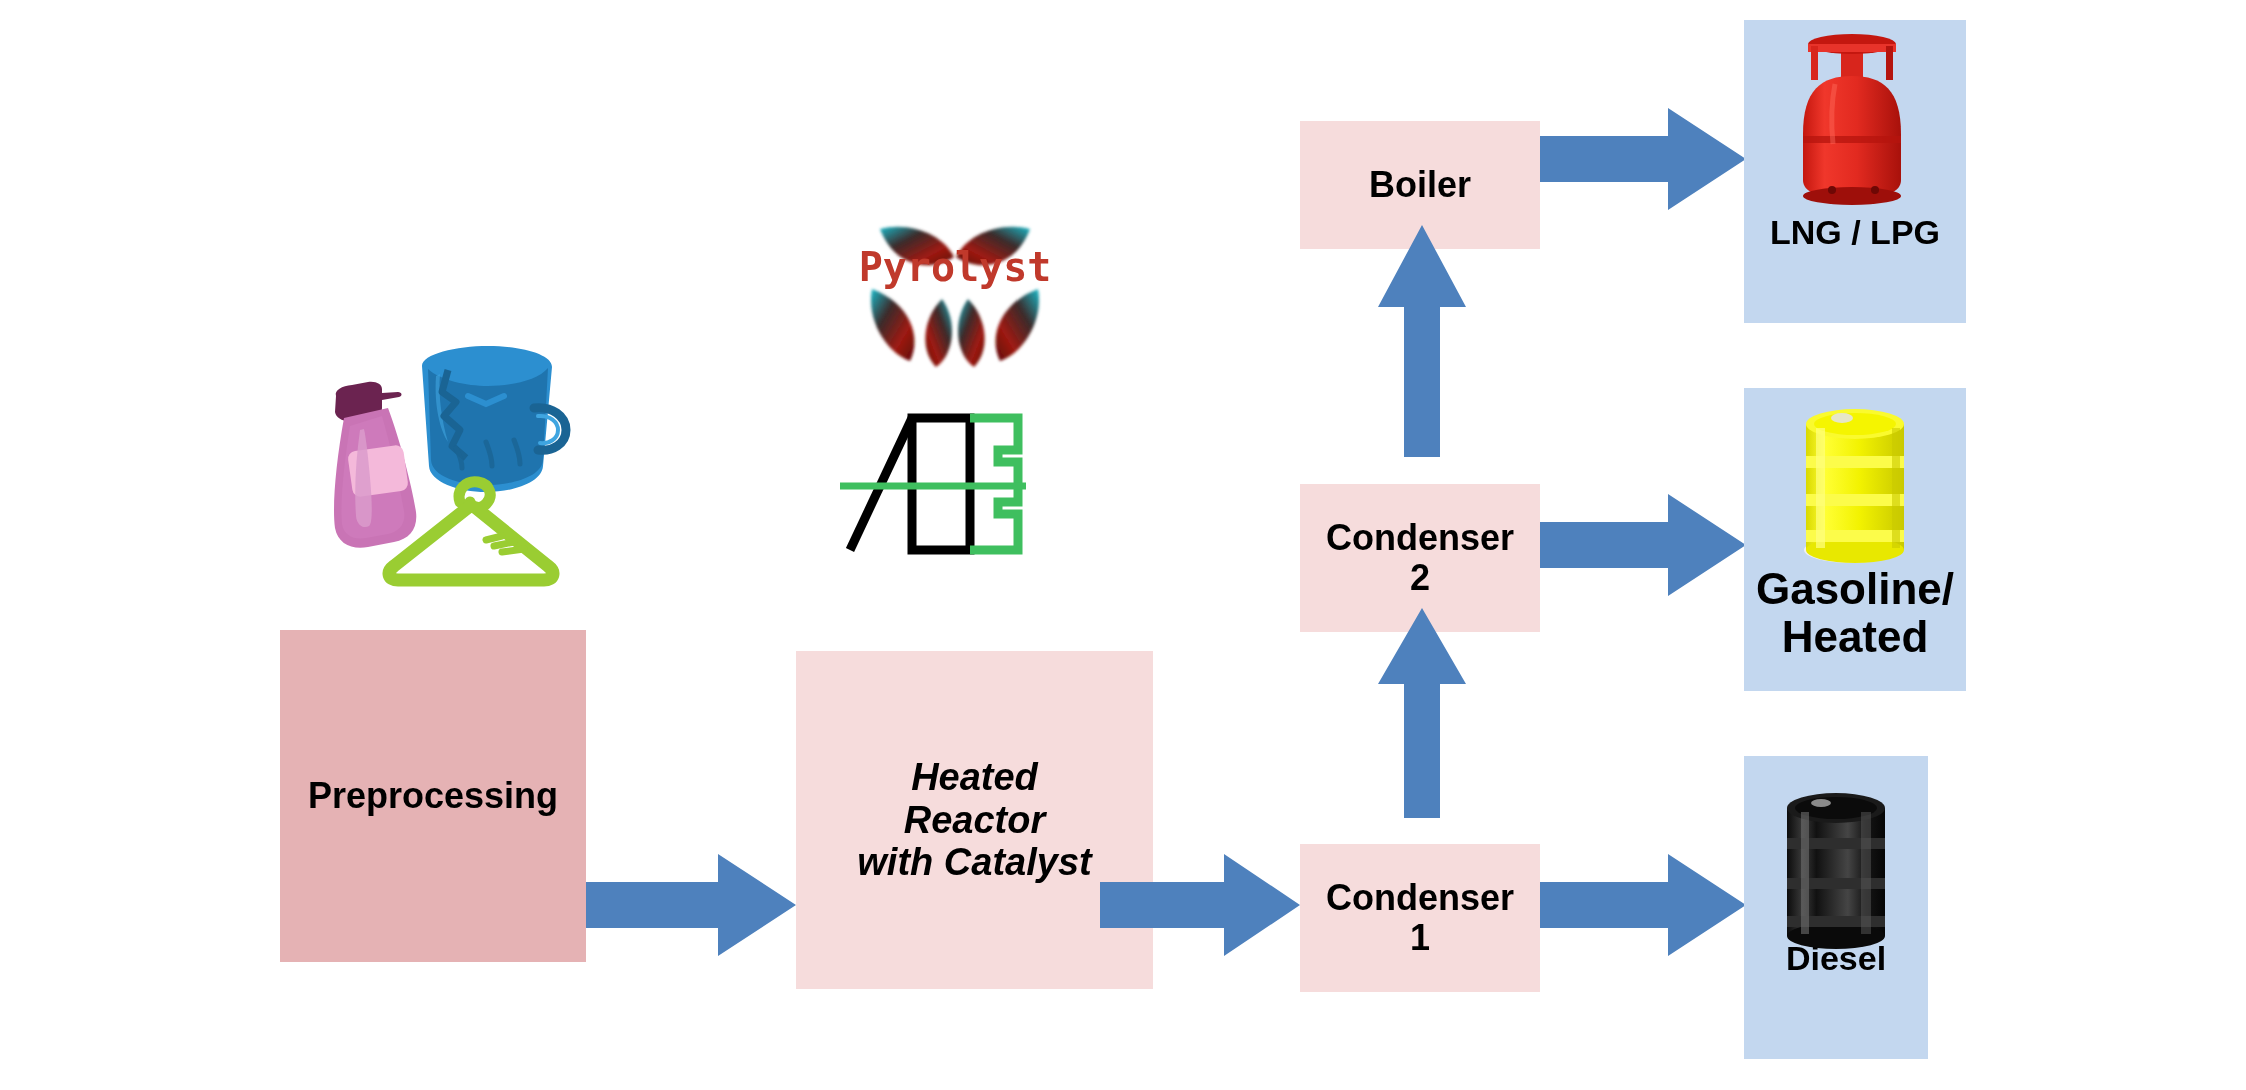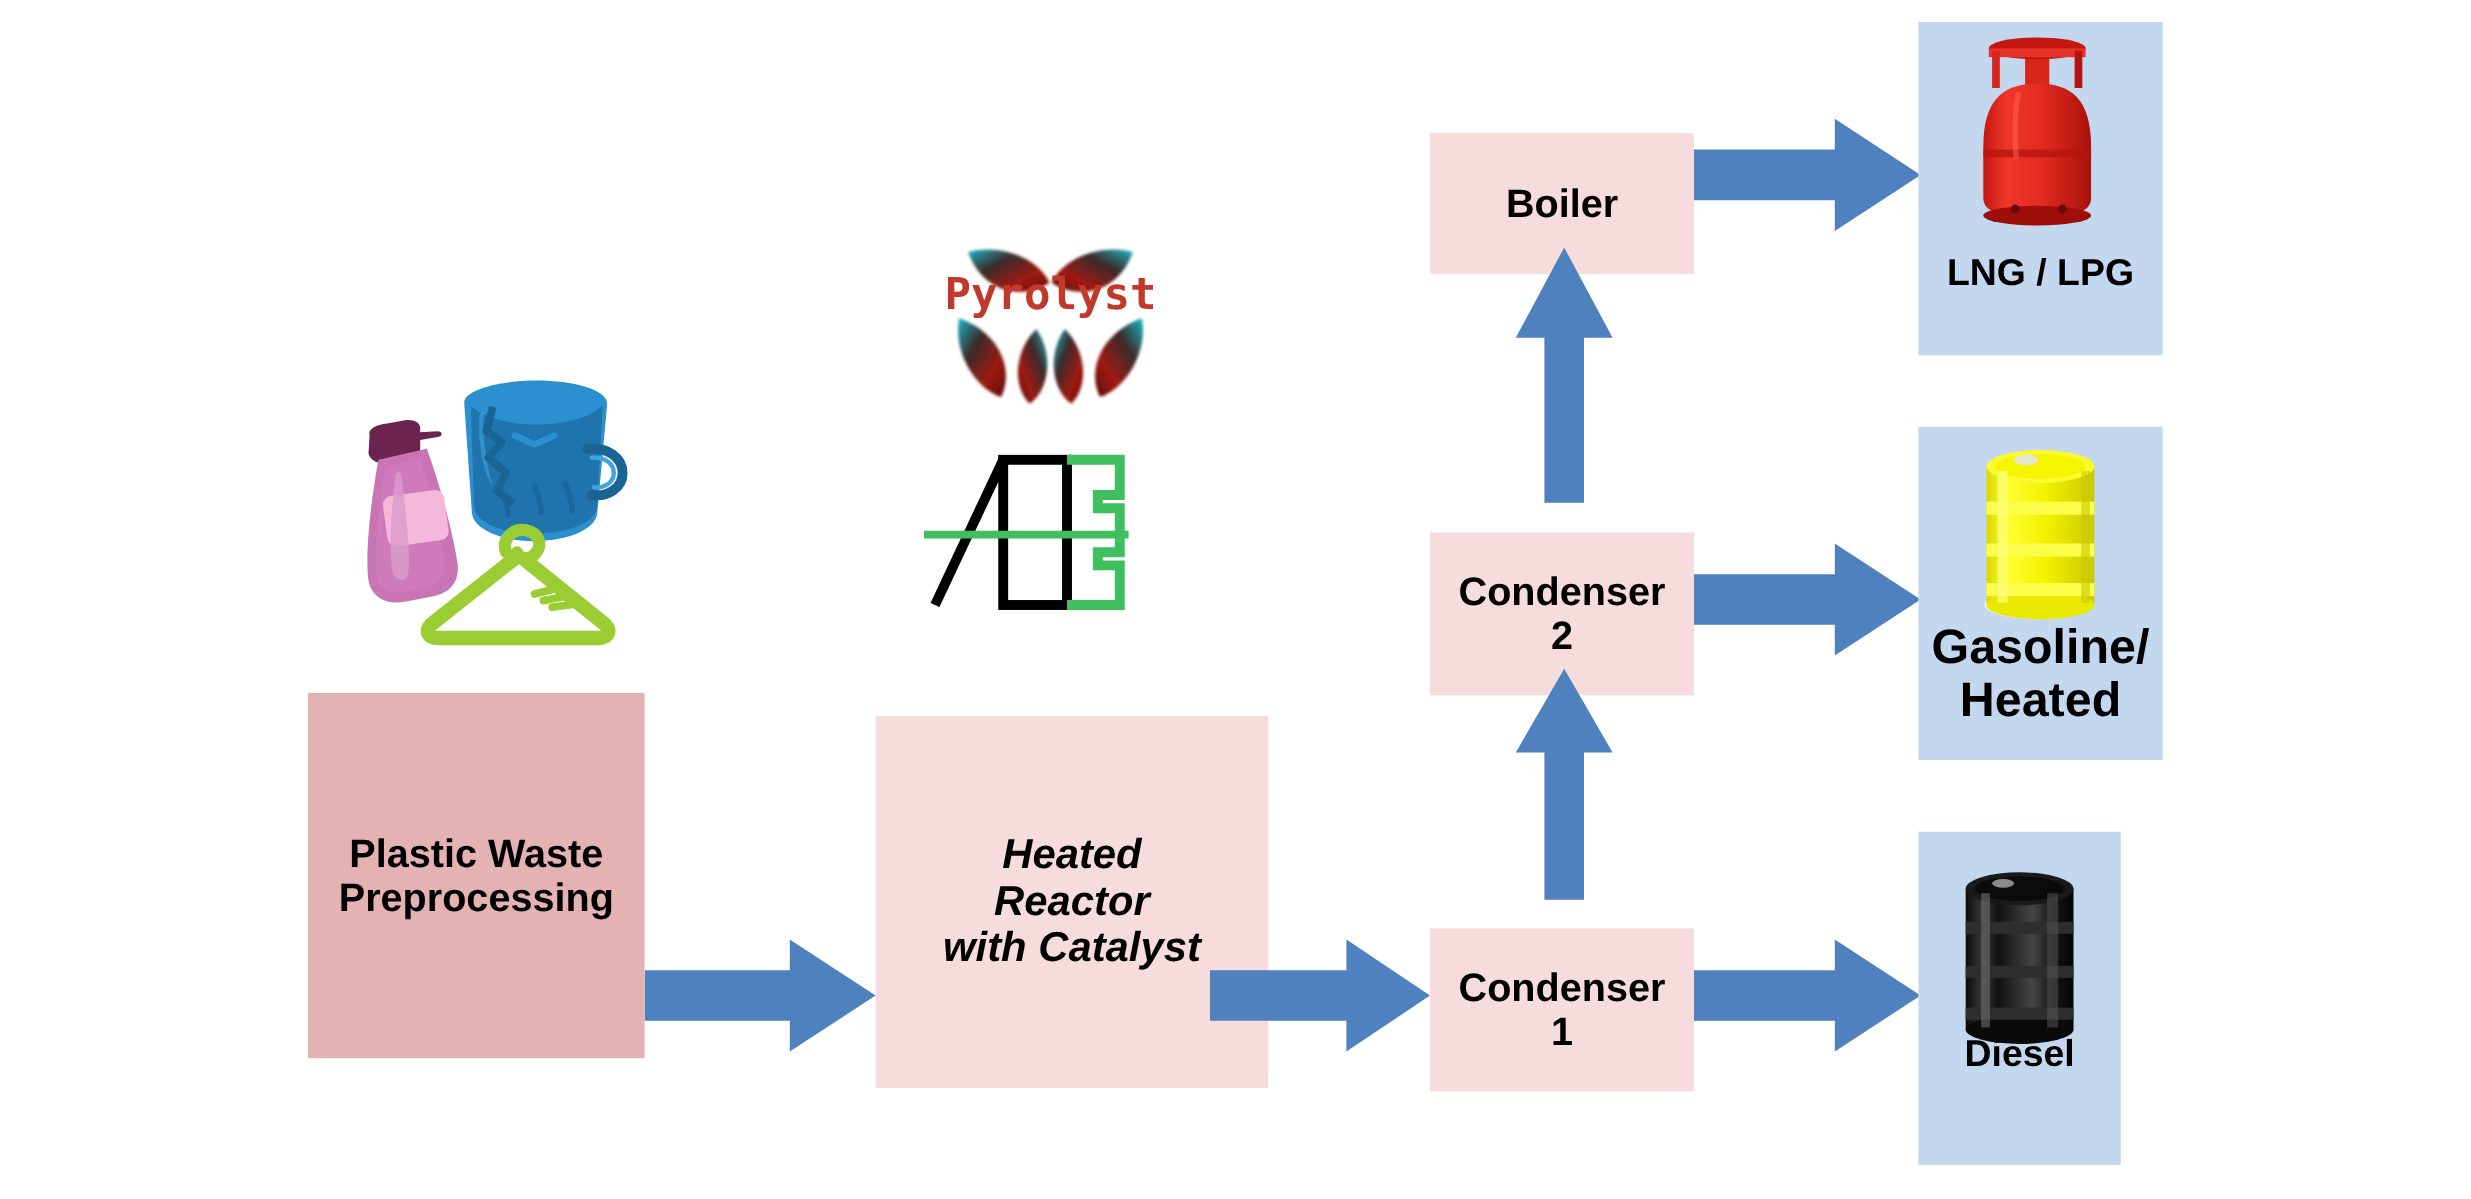--- a/index.html
+++ b/index.html
@@ -98,21 +98,20 @@
     <svg viewBox="0 0 200 145">
       <path d="M10 140 L72 8" stroke="#000" stroke-width="9" fill="none"></path>
       <rect x="72" y="8" width="58" height="132" fill="none" stroke="#000" stroke-width="9"></rect>
       <path d="M130 8 L178 8 L178 40 L158 40 L158 52 L178 52 L178 92 L158 92 L158 104 L178 104 L178 140 L130 140" fill="none" stroke="#3FBF5F" stroke-width="9" stroke-linejoin="miter"></path>
       <line x1="0" y1="76" x2="186" y2="76" stroke="#3FBF5F" stroke-width="7"></line>
     </svg>
   </div>
 
   <div class="node proc-dark" style="left:280px;top:630px;width:306px;height:332px;font-size:36px;">
     <div>
-      <div>Plastic Waste</div>
       <div>Preprocessing</div>
     </div>
   </div>
 
   <div class="node proc-light" style="left:796px;top:625px;width:357px;height:338px;font-size:38px;font-style:italic;">
     <div>
       <div>Heated</div>
       <div>Reactor</div>
       <div>with Catalyst</div>
     </div>
@@ -195,21 +194,21 @@
         <rect x="36" y="22" width="7" height="34" fill="#D8251C"></rect>
         <rect x="111" y="22" width="7" height="34" fill="#B5140E"></rect>
         <path d="M28 110 C28 66 46 52 77 52 C108 52 126 66 126 110 L126 156 C126 168 112 174 77 174 C42 174 28 168 28 156 Z" fill="url(#lpgG)"></path>
         <rect x="28" y="112" width="98" height="7" fill="#B5140E" opacity="0.75"></rect>
         <ellipse cx="77" cy="172" rx="49" ry="9" fill="#9E0F0A"></ellipse>
         <circle cx="57" cy="166" r="4" fill="#6E0805"></circle>
         <circle cx="100" cy="166" r="4" fill="#6E0805"></circle>
         <path d="M60 60 C56 80 56 100 58 120" stroke="#FF6A5C" stroke-width="5" fill="none" opacity="0.45"></path>
       </svg>
     </div>
-    <div class="out-label" style="font-size:34px;margin-top:20px;">LNG / LPG</div>
+    <div class="out-label" style="font-size:34px;margin-top:4px;">LNG / LPG</div>
   </div>
 
   <div class="out-panel" style="left:1744px;top:388px;width:222px;height:303px;">
     <div class="art" style="position:relative;top:6px;width:150px;height:175px;">
       <svg viewBox="0 0 150 175">
         <defs>
           <linearGradient id="ybG" x1="0" y1="0" x2="1" y2="0">
             <stop offset="0%" stop-color="#D9D900"></stop>
               <stop offset="20%" stop-color="#FFFF33"></stop>
             <stop offset="55%" stop-color="#F2F200"></stop>

